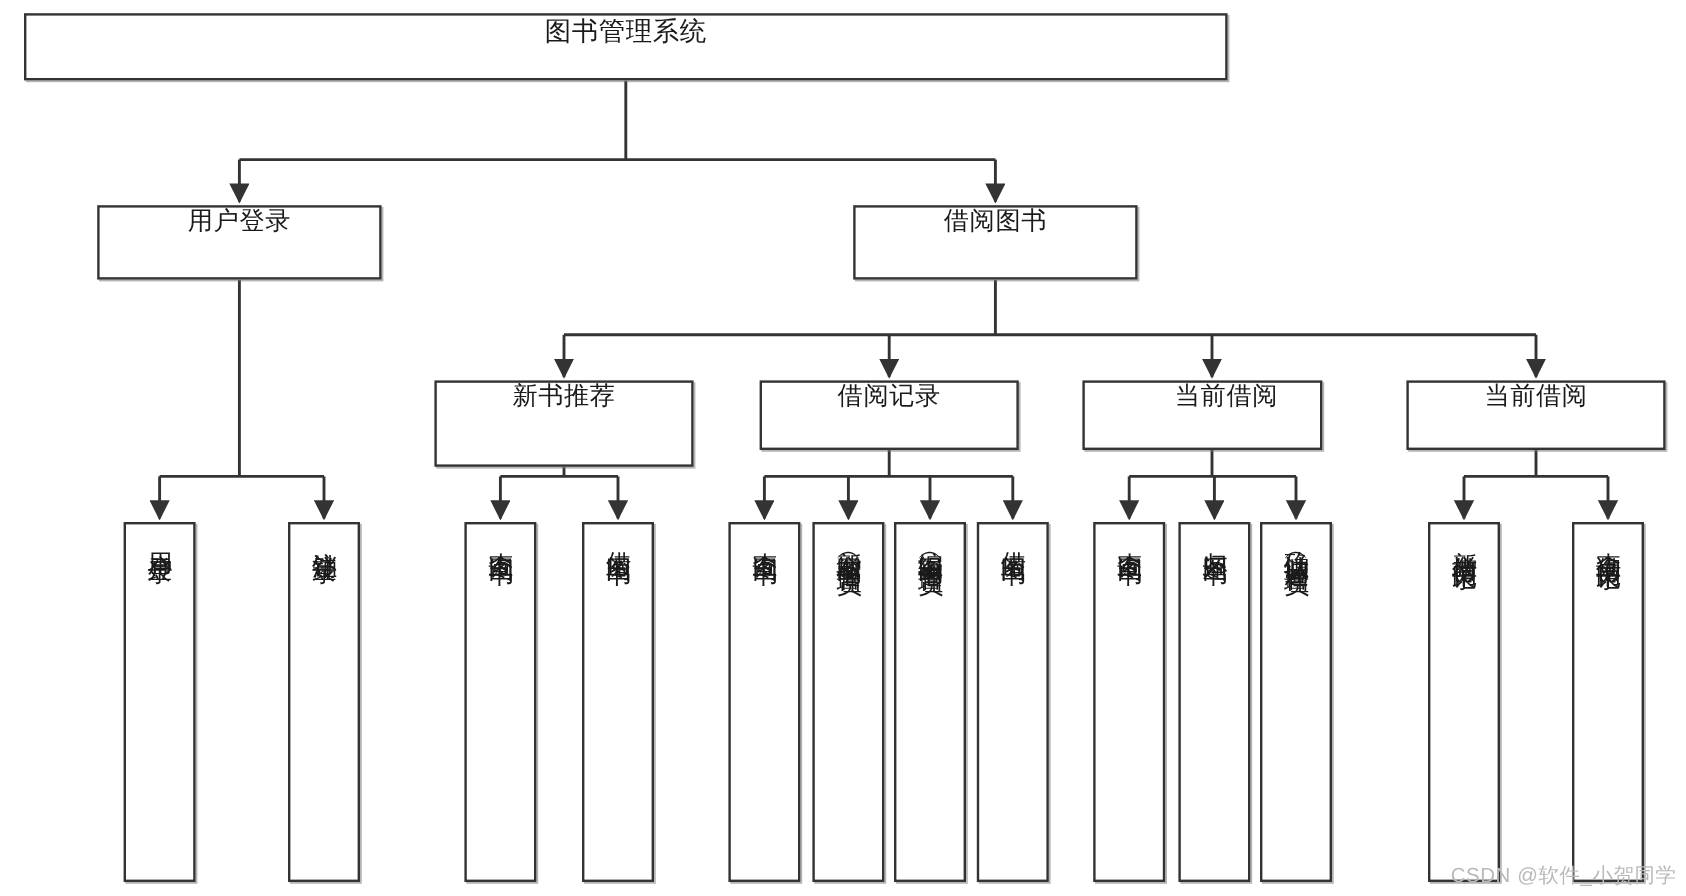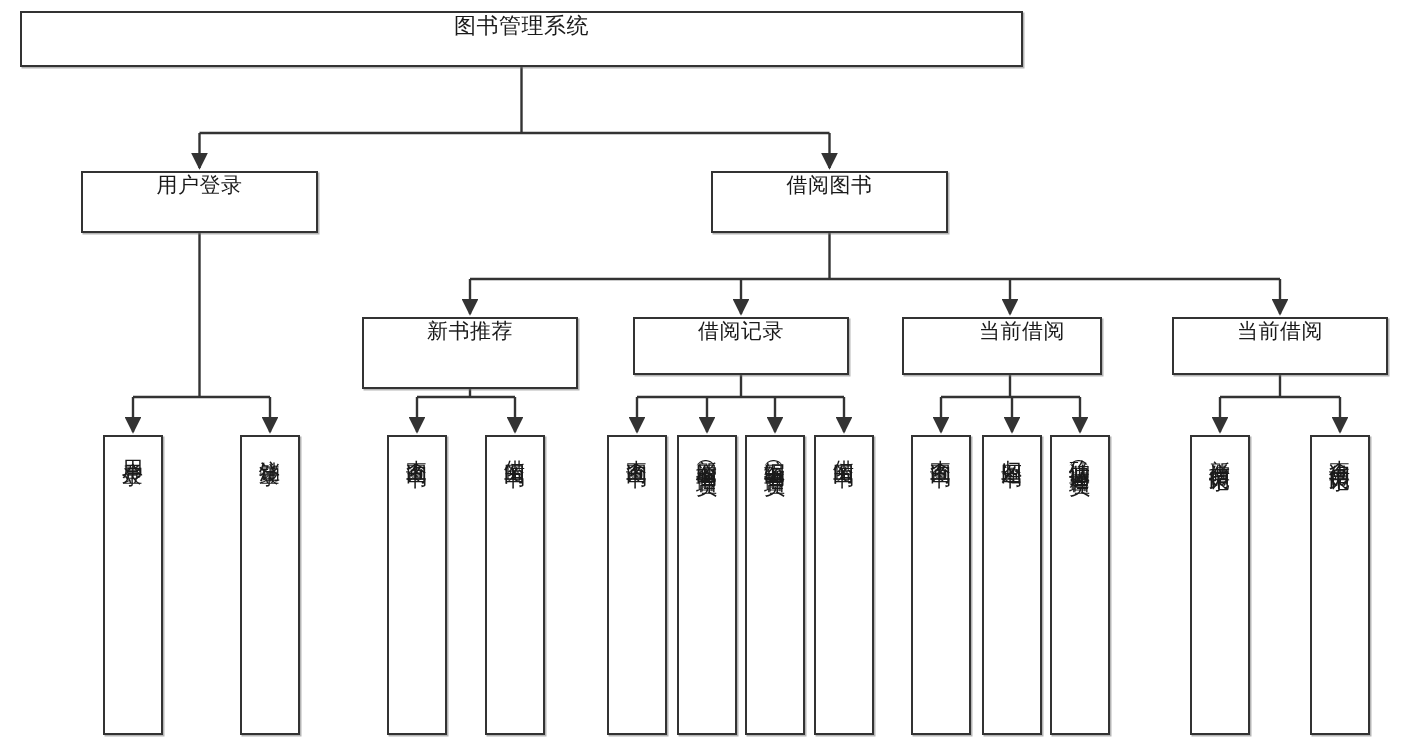--- a/index.html
+++ b/index.html
@@ -177,13 +177,14 @@
         <span class="node-label">确认归还（管理员）</span>
       </div>
       <div class="node vertical" style="left: 1190px; top: 435px; width: 60px; height: 300px;">
         <span class="node-label">新增借阅记录</span>
       </div>
       <div class="node vertical" style="left: 1310px; top: 435px; width: 60px; height: 300px;">
         <span class="node-label">查询借阅记录</span>
       </div>
     </div>
 
+  <div id="watermark">CSDN @软件_小贺同学</div>
 </div>
 
 </body></html>

